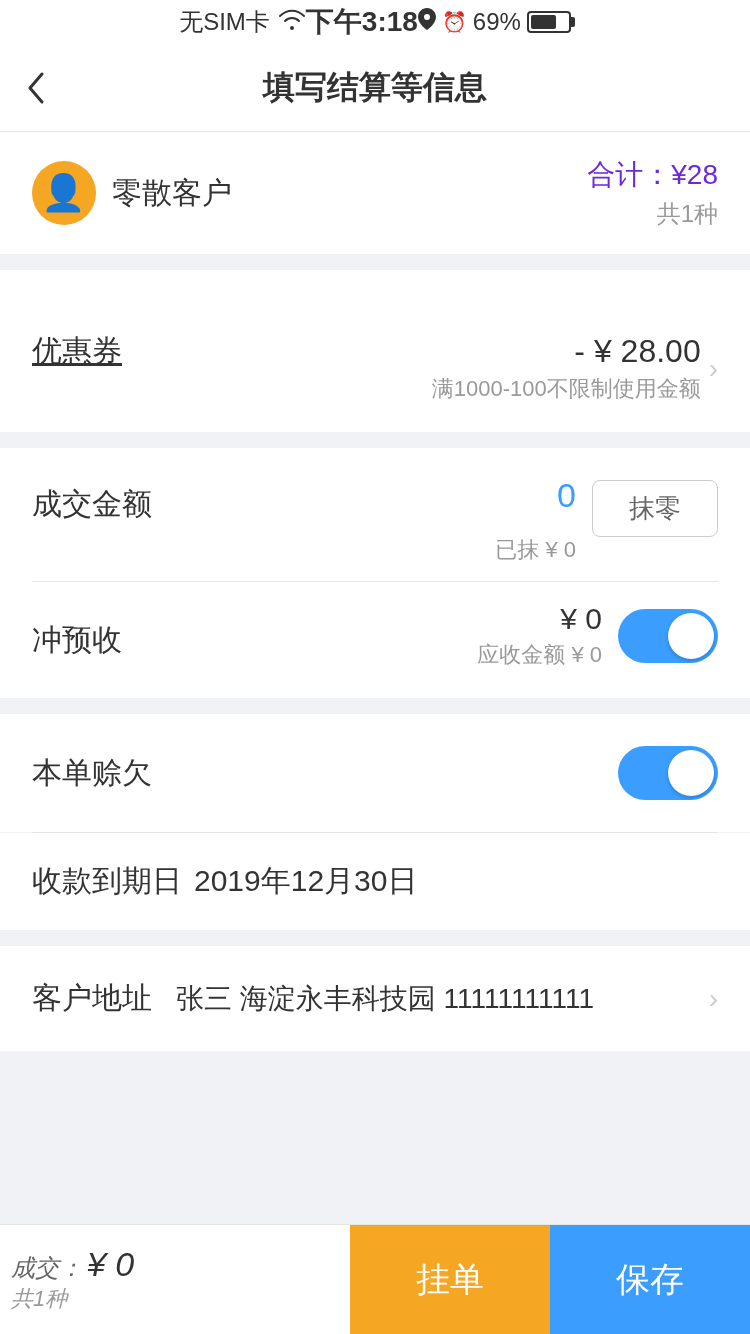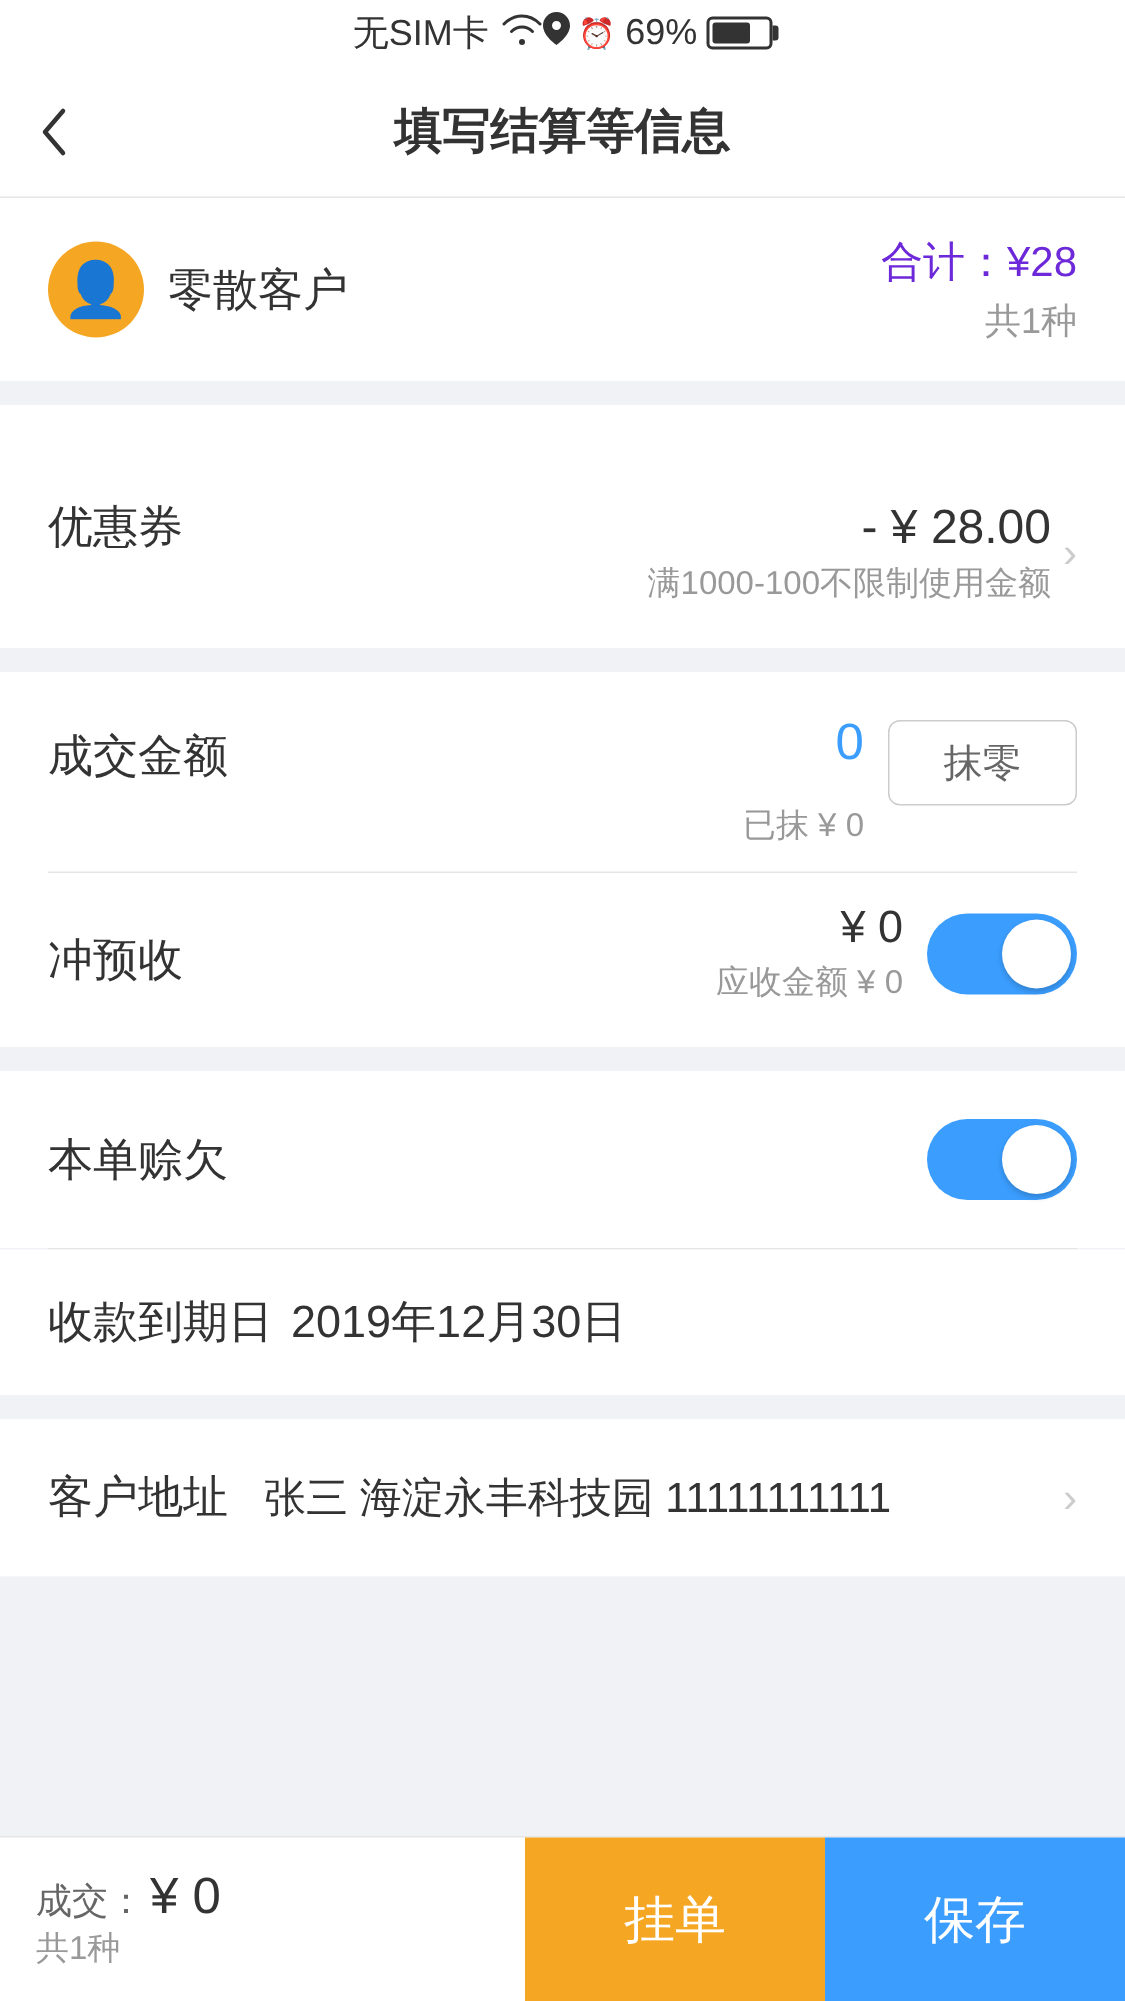--- a/index.html
+++ b/index.html
@@ -100,21 +100,21 @@
     
     .divider { height: 16px; background: #f0f2f5; }
     .thin-divider { height: 1px; background: #e5e5e5; margin: 0 32px; }
 
     
     .coupon-row {
       background: #fff;
       display: flex; align-items: center; justify-content: space-between;
       padding: 28px 32px;
     }
-    .coupon-label { font-size: 30px; color: #333; }
+    .coupon-label { font-size: 30px; color: #333; text-decoration: underline; }
     .coupon-right { display: flex; align-items: center; gap: 8px; text-align: right; margin-top: 35px; }
     .coupon-amount { font-size: 32px; color: #333; font-weight: 500; }
     .coupon-desc { font-size: 22px; color: #999; margin-top: 4px; }
     .chevron-right {
       font-size: 28px; color: #ccc;
     }
 
     
     .form-section { background: #fff; }
 
@@ -215,21 +215,22 @@
       bottom: 0; left: 0;
       width: 750px;
       height: 110px;
       background: #fff;
       display: flex;
       align-items: center;
       border-top: 1px solid #e5e5e5;
     }
     .bottom-deal {
       flex: 1;
-      padding: 0 24px;
+      padding: 0 11px;
+      font-style: italic;
     }
     .deal-label { font-size: 24px; color: #666; }
     .deal-amount { font-size: 34px; color: #333; font-weight: 500; }
     .deal-count { font-size: 22px; color: #999; }
     .btn-hang {
       width: 200px; height: 110px;
       background: #f5a623;
       border: none; cursor: pointer;
       font-size: 34px; color: #fff;
       display: flex; align-items: center; justify-content: center;
@@ -249,20 +250,21 @@
   <div class="status-bar-left">
     <span>无SIM卡</span>
     <span>
       <svg width="28" height="22" viewBox="0 0 28 22" fill="none">
         <path d="M14 18a2 2 0 110 4 2 2 0 010-4z" fill="#333"></path>
         <path d="M7 13c1.9-1.9 4.5-3 7-3s5.1 1.1 7 3" stroke="#333" stroke-width="2" fill="none" stroke-linecap="round"></path>
         <path d="M2 8c3.3-3.3 7.8-5.3 12-5.3s8.7 2 12 5.3" stroke="#333" stroke-width="2" fill="none" stroke-linecap="round"></path>
       </svg>
     </span>
   </div>
+  <div class="status-bar-center">下午3:18</div>
   <div class="status-bar-right">
     <span>
       <svg width="18" height="22" viewBox="0 0 18 22" fill="#333">
         <path d="M9 0C4 0 0 4 0 9c0 7 9 13 9 13s9-6 9-13c0-5-4-9-9-9zm0 12a3 3 0 110-6 3 3 0 010 6z"></path>
       </svg>
     </span>
     <span style="font-size:20px;">⏰</span>
     <span>69%</span>
     <div class="battery-icon">
       <div class="battery-fill"></div>

